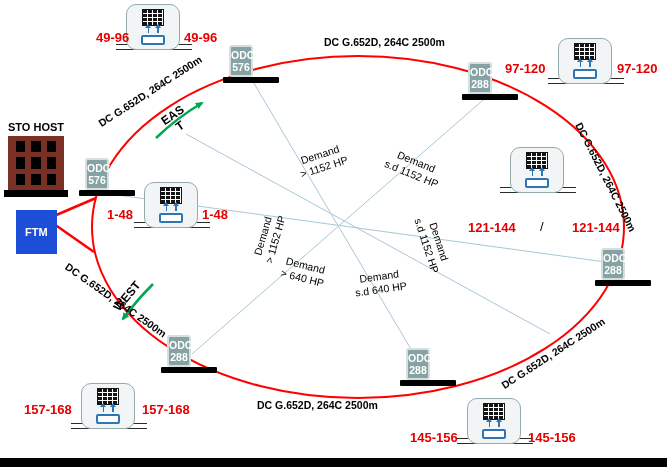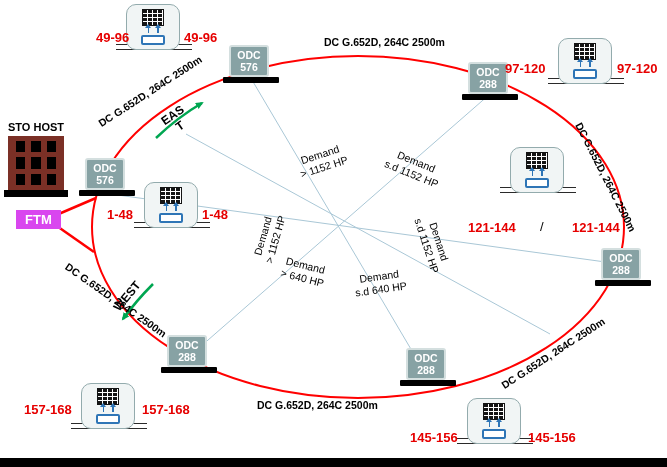--- a/index.html
+++ b/index.html
@@ -11,21 +11,21 @@
   .cable { font-size:10.5px; font-weight:600; color:#000; white-space:nowrap; text-align:center; }
   .rot { width:130px; }
 
   .num { font-size:13px; font-weight:bold; color:#e60000; white-space:nowrap; }
   .slash { font-size:13px; font-weight:400; color:#000; }
 
   .dir { font-size:12px; font-weight:600; color:#000; text-align:center; line-height:1.05; }
 
   .demand { width:76px; font-size:10.5px; color:#000; text-align:center; line-height:1.2; }
 
-  .odc { width:40px; }
+  .odc { width:24px; }
   .odc .screen { background:#87a2a4; border:2px solid #d4dfdf; border-radius:3px; color:#fff;
                  font-size:10.5px; font-weight:bold; text-align:center; line-height:1.15; padding:2px 0; }
   .odc .screen span { display:block; }
   .odc .base { width:56px; height:6px; background:#000; margin-left:-6px; border-radius:1px; }
 
   .rails { width:76px; height:6px; border-top:1.5px solid #2a2a2a; border-bottom:1.5px solid #2a2a2a; }
 
   .cpe { width:54px; height:46px; background:#f1f5f5; border:1.6px solid #93abad; border-radius:10px;
          display:flex; flex-direction:column; align-items:center; }
   .cpe .bld { width:22px; height:17px; margin-top:4px; border:1px solid #141414;
@@ -39,21 +39,21 @@
         border-left:3px solid transparent; border-right:3px solid transparent;
         border-bottom:4px solid #2e75b6; }
   .cpe .dev { width:24px; height:10px; background:#fff; border:2px solid #2e75b6; border-radius:2px; margin-top:1px; }
 
   .sto-label { font-size:11px; font-weight:bold; color:#000; white-space:nowrap; }
   .sto { width:56px; height:54px; background:#7b3026; display:grid;
          grid-template-columns:repeat(3,1fr); grid-template-rows:repeat(3,1fr);
          gap:5px 6px; padding:5px 8px; }
   .sto i { background:#000; display:block; }
   .sto-base { width:64px; height:7px; background:#000; }
-  .ftm { background:#d946ef; color:#fff; font-size:13px; font-weight:bold; padding:2px 9px; }
+  .ftm { background:#1d4ed8; color:#fff; font-size:11px; font-weight:bold; padding:16px 9px; }
 
   .bottombar { width:667px; height:9px; background:#000; }
 </style>
 </head>
 <body>
 
 <div class="canvas">
 
   <svg class="underlay" width="667" height="467" viewBox="0 0 667 467">
     <defs>

